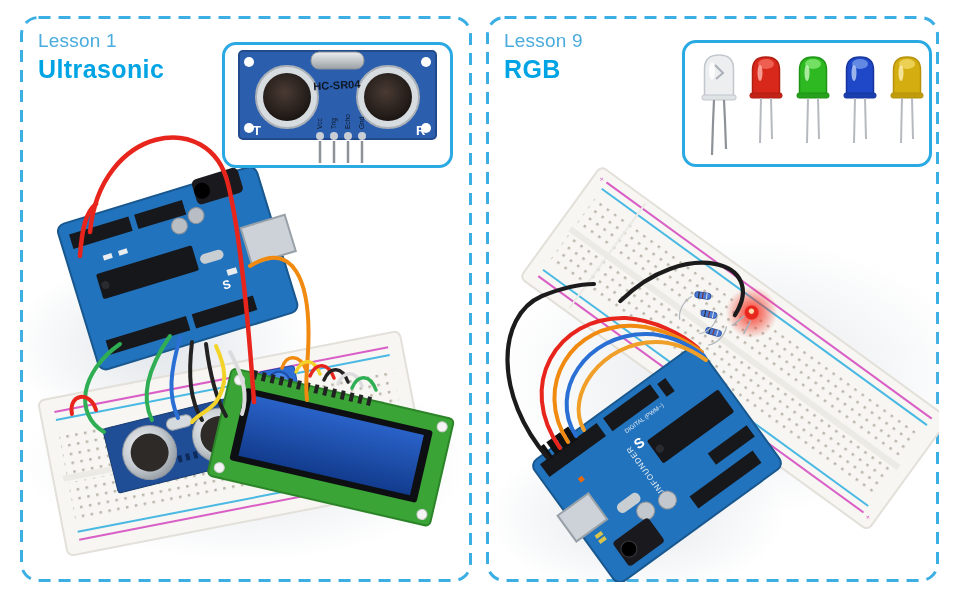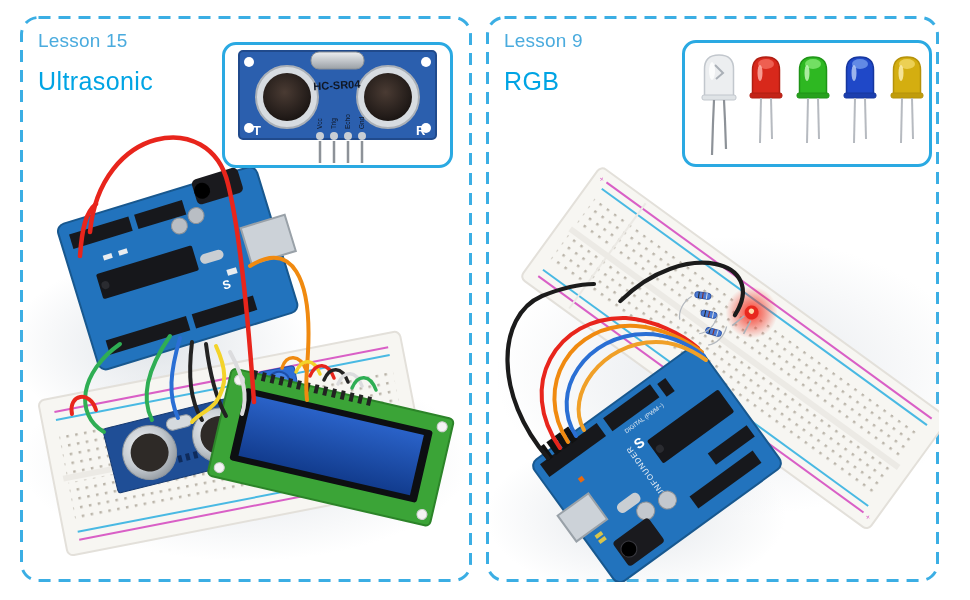--- a/index.html
+++ b/index.html
@@ -7,42 +7,42 @@
     width:970px;height:600px;background:#ffffff;
     font-family:"Liberation Sans",sans-serif;
     position:relative;overflow:hidden;
   }
   .panel{position:absolute;top:16px;height:566px;}
   #panel-ultrasonic{left:20px;width:452px;}
   #panel-rgb{left:486px;width:453px;}
   .panel-border{position:absolute;inset:0;width:100%;height:100%;pointer-events:none;}
   .panel-head{position:absolute;left:18px;top:14px;z-index:4;}
   .lesson-label{font-size:19px;color:#4aabde;letter-spacing:.2px;}
-  .lesson-title{font-size:25px;font-weight:normal;color:#00a4e4;margin-top:15px;letter-spacing:.4px;}
+  .lesson-title{font-size:25px;font-weight:bold;color:#00a4e4;margin-top:3px;letter-spacing:.4px;}
   .inset{
     position:absolute;background:#fff;border:3px solid #2aa9e2;border-radius:14px;
     z-index:3;overflow:hidden;box-sizing:border-box;
   }
   #inset-hcsr04{left:202px;top:26px;width:231px;height:126px;}
   #inset-leds{left:196px;top:24px;width:250px;height:127px;}
   .inset svg{display:block;width:100%;height:100%;}
   .scene{position:absolute;inset:0;z-index:1;}
   .scene svg{display:block;width:100%;height:100%;}
   text{font-family:"Liberation Sans",sans-serif;}
 </style>
 </head>
 <body>
 
 <section class="panel" id="panel-ultrasonic">
   <svg class="panel-border" viewBox="0 0 452 566">
     <rect x="1.5" y="1.5" width="449" height="563" rx="17" fill="none" stroke="#3BAEE4" stroke-width="3" stroke-dasharray="12 8"></rect>
   </svg>
 
   <div class="panel-head">
-    <div class="lesson-label">Lesson 15</div>
+    <div class="lesson-label">Lesson 1</div>
     <div class="lesson-title">Ultrasonic</div>
   </div>
 
   <div class="scene">
     <svg viewBox="0 0 452 566">
       <defs>
         <radialGradient id="shadowL" cx="50%" cy="50%" r="50%">
           <stop offset="0%" stop-color="#c9d0d8" stop-opacity="0.55"></stop>
           <stop offset="100%" stop-color="#c9d0d8" stop-opacity="0"></stop>
         </radialGradient>

